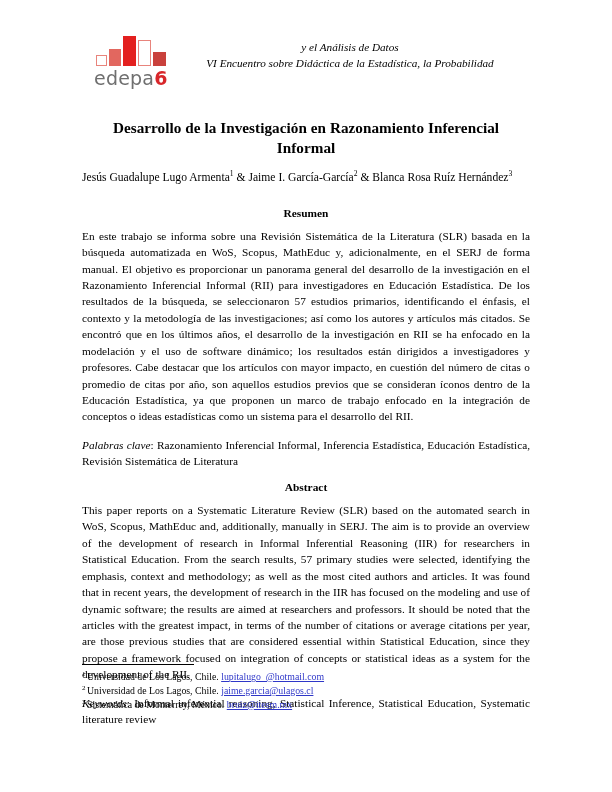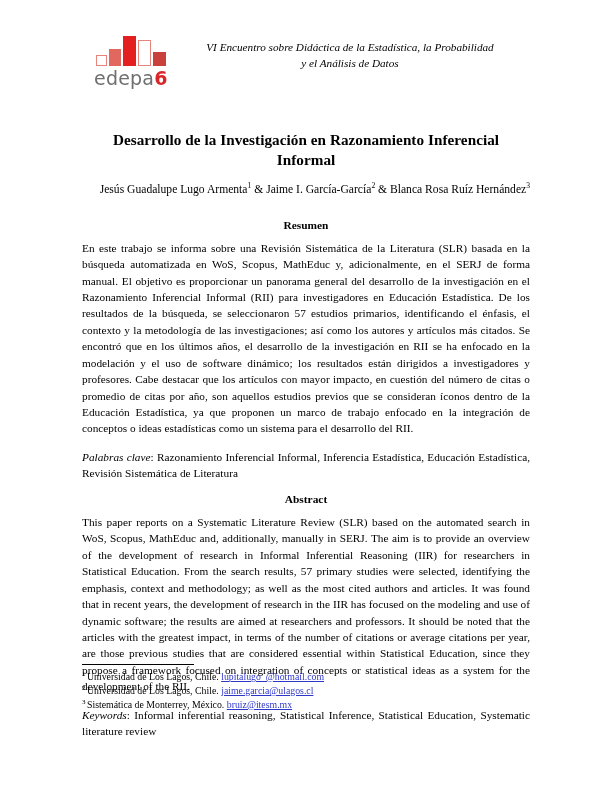--- a/index.html
+++ b/index.html
@@ -75,25 +75,25 @@
     padding-left: 6px;
     padding-right: 10px;
   }
 
   
   .paper-title {
     text-align: center;
     font-weight: bold;
     font-size: 15.2px;
     line-height: 1.34;
-    margin-top: 36px;
+    margin-top: 24px;
     letter-spacing: 0.05px;
   }
   .authors {
-    text-align: right;
+    text-align: left;
     font-size: 11.6px;
     margin-top: 11px;
     line-height: 1.3;
   }
   .authors sup {
     font-size: 7.6px;
     vertical-align: super;
     line-height: 0;
   }
 
@@ -167,22 +167,22 @@
         <span class="bar b1"></span>
         <span class="bar b2"></span>
         <span class="bar b3"></span>
         <span class="bar b4"></span>
         <span class="bar b5"></span>
       </div>
       <div class="logo-word"><span>edepa</span><span class="accent">6</span></div>
     </div>
 
     <div class="conference-title">
+      <div>y el Análisis de Datos</div>
       <div>VI Encuentro sobre Didáctica de la Estadística, la Probabilidad</div>
-      <div>y el Análisis de Datos</div>
     </div>
 
   </div>
 
   <h1 class="paper-title">Desarrollo de la Investigación en Razonamiento Inferencial Informal</h1>
 
   <div class="authors"><span>Jesús Guadalupe Lugo Armenta</span><sup>1</sup> <span>&amp;</span> <span>Jaime I. García-García</span><sup>2</sup> <span>&amp;</span> <span>Blanca Rosa Ruíz Hernández</span><sup>3</sup></div>
 
   <h2 class="section-heading">Resumen</h2>
   <p class="abstract-body block-es">En este trabajo se informa sobre una Revisión Sistemática de la Literatura (SLR) basada en la búsqueda automatizada en WoS, Scopus, MathEduc y, adicionalmente, en el SERJ de forma manual. El objetivo es proporcionar un panorama general del desarrollo de la investigación en el Razonamiento Inferencial Informal (RII) para investigadores en Educación Estadística. De los resultados de la búsqueda, se seleccionaron 57 estudios primarios, identificando el énfasis, el contexto y la metodología de las investigaciones; así como los autores y artículos más citados. Se encontró que en los últimos años, el desarrollo de la investigación en RII se ha enfocado en la modelación y el uso de software dinámico; los resultados están dirigidos a investigadores y profesores. Cabe destacar que los artículos con mayor impacto, en cuestión del número de citas o promedio de citas por año, son aquellos estudios previos que se consideran íconos dentro de la Educación Estadística, ya que proponen un marco de trabajo enfocado en la integración de conceptos o ideas estadísticas como un sistema para el desarrollo del RII.</p>

